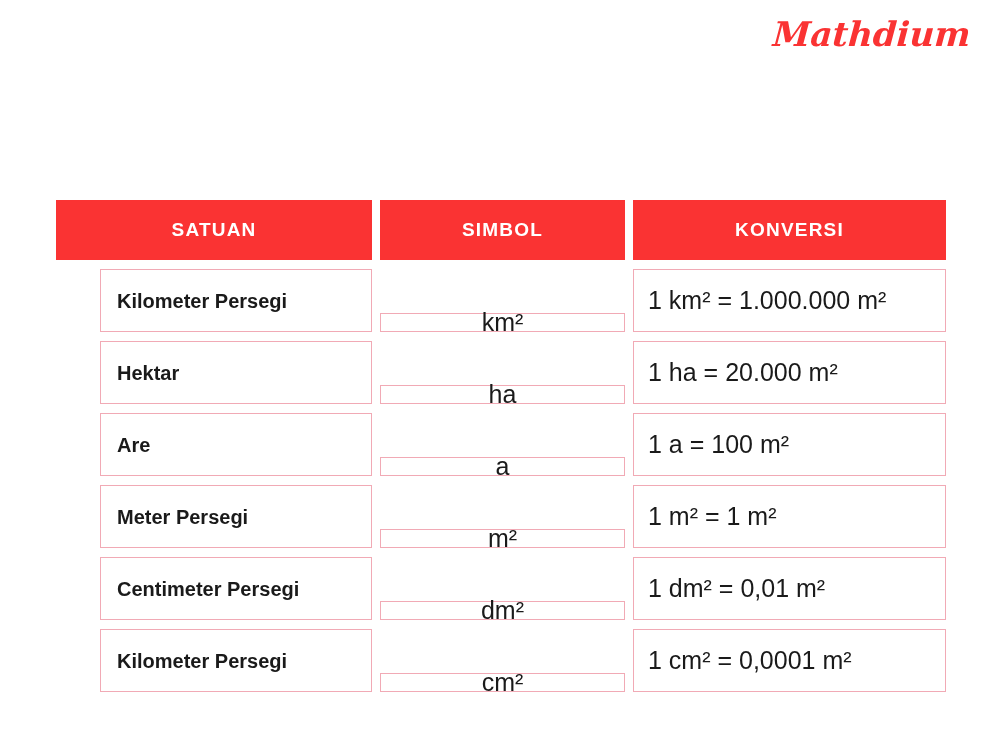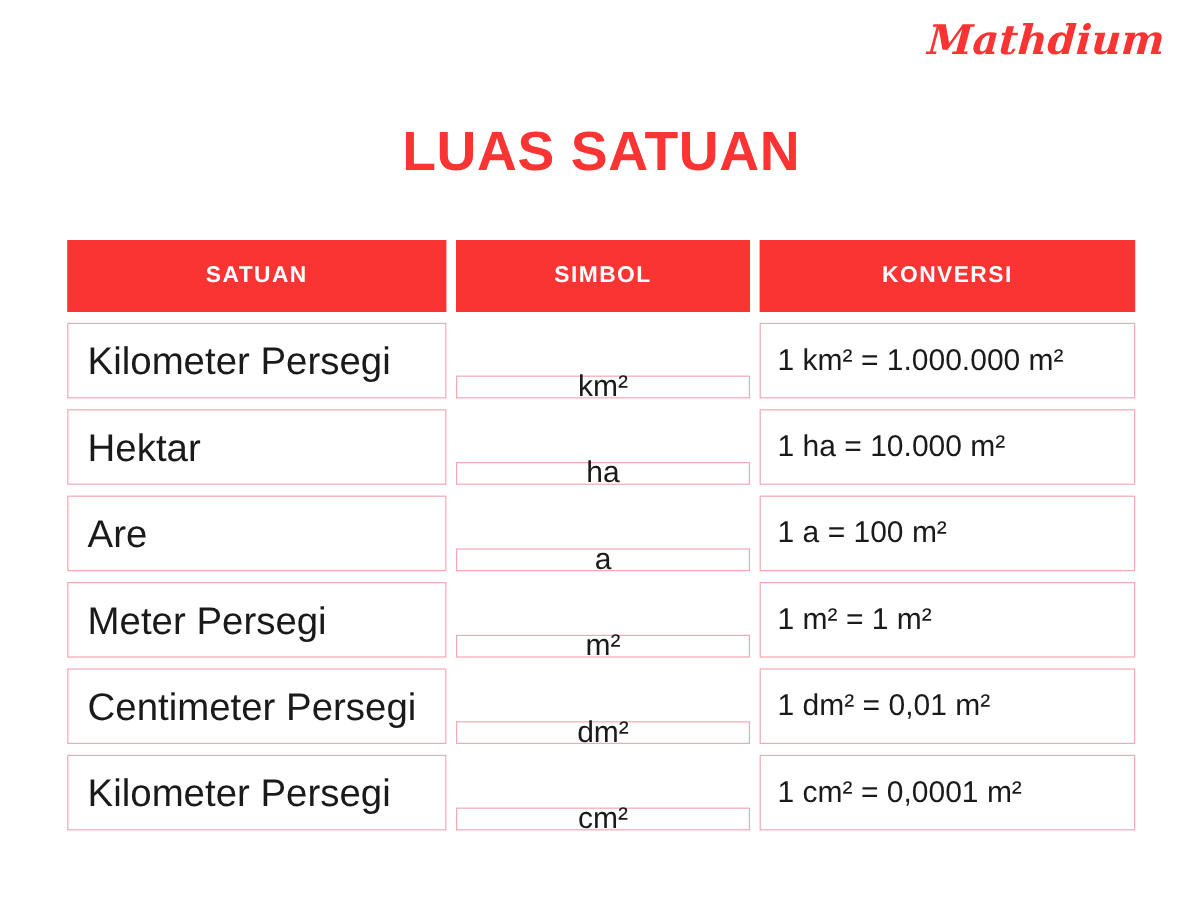--- a/index.html
+++ b/index.html
@@ -67,59 +67,59 @@
     background: #ffffff;
     border: 1.5px solid #f1aab5;
     display: flex;
     align-items: center;
     color: #1a1a1a;
     font-size: 25px;
     line-height: 1;
     white-space: nowrap;
   }
   .cell-satuan {
-    font-weight: 400;
-    font-size: 32px;
+    font-weight: 700;
+    font-size: 20px;
     padding-left: 16px;
+    margin-left: 44px;
   }
   .cell-simbol {
     justify-content: center;
     margin-top: 44px;
   }
   .cell-konversi {
     padding-left: 14px;
   }
 </style>
 </head>
 <body>
 
 <div class="page">
 
   <div class="logo">Mathdium</div>
 
-  <h1 class="page-title">LUAS SATUAN</h1>
 
   <div class="table-grid">
 
     <div class="table-row">
       <div class="hcell">SATUAN</div>
       <div class="hcell">SIMBOL</div>
       <div class="hcell">KONVERSI</div>
     </div>
 
     <div class="table-row">
       <div class="cell cell-satuan">Kilometer Persegi</div>
       <div class="cell cell-simbol">km²</div>
       <div class="cell cell-konversi">1 km² = 1.000.000 m²</div>
     </div>
 
     <div class="table-row">
       <div class="cell cell-satuan">Hektar</div>
       <div class="cell cell-simbol">ha</div>
-      <div class="cell cell-konversi">1 ha = 10.000 m²</div>
+      <div class="cell cell-konversi">1 ha = 20.000 m²</div>
     </div>
 
     <div class="table-row">
       <div class="cell cell-satuan">Are</div>
       <div class="cell cell-simbol">a</div>
       <div class="cell cell-konversi">1 a = 100 m²</div>
     </div>
 
     <div class="table-row">
       <div class="cell cell-satuan">Meter Persegi</div>

